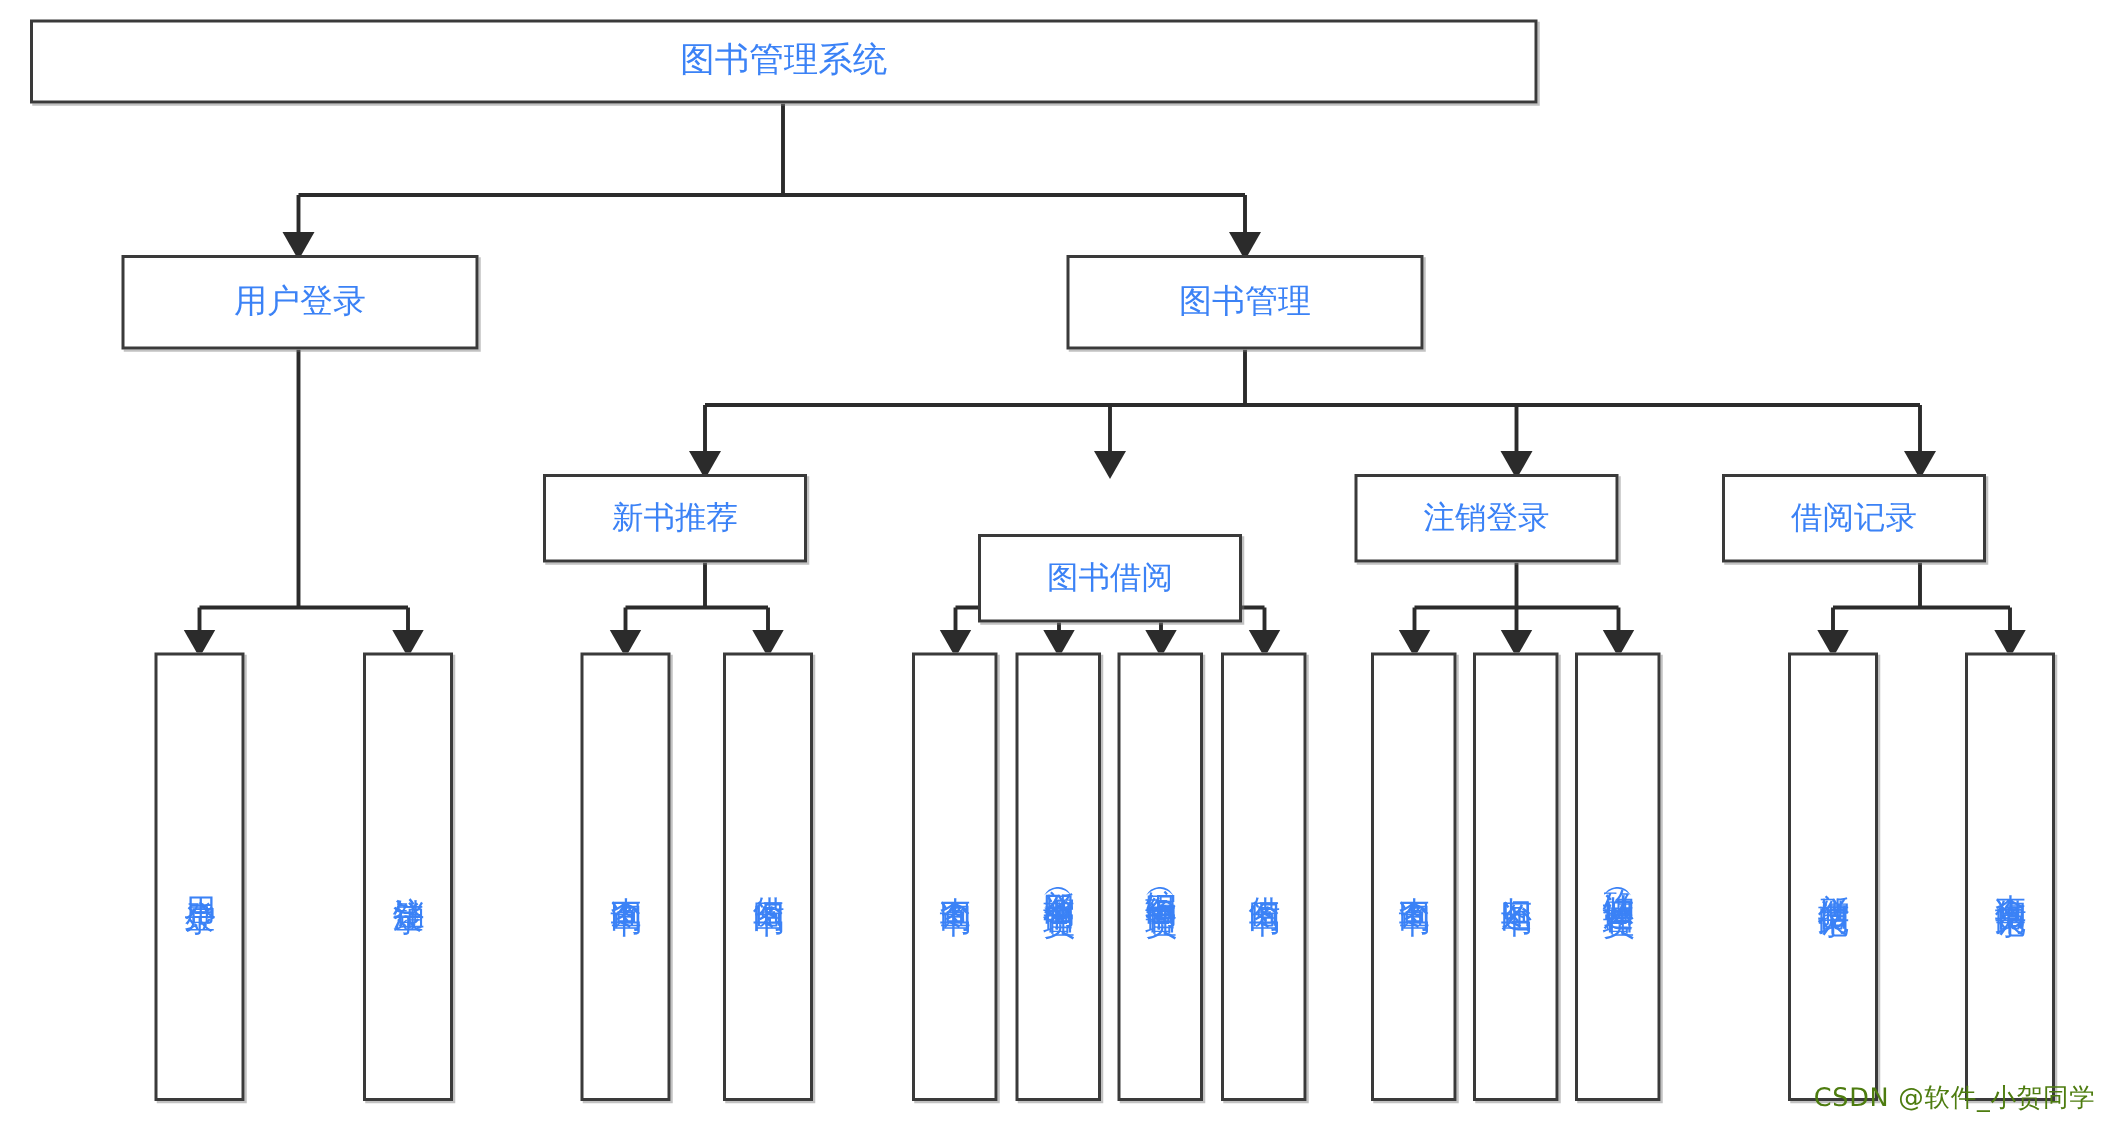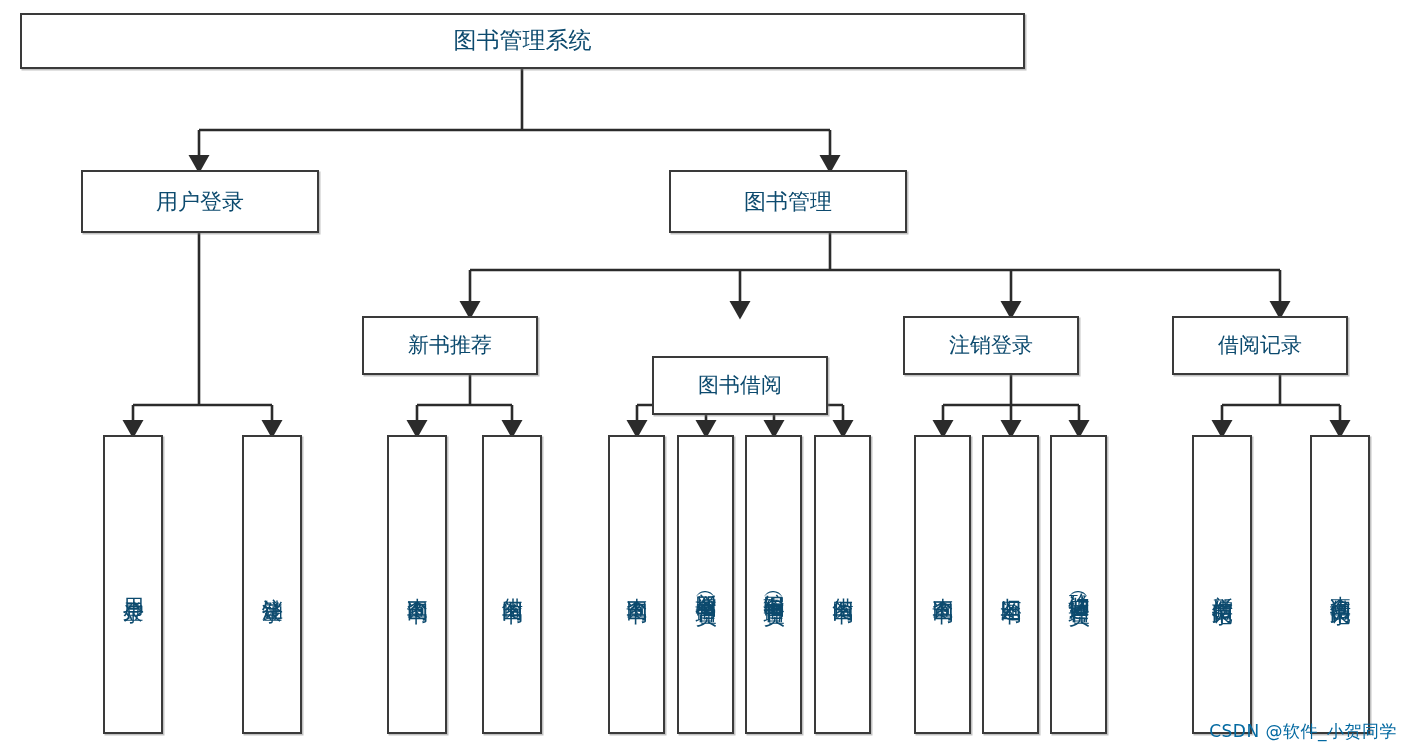--- a/index.html
+++ b/index.html
@@ -30,21 +30,21 @@
     position: absolute;
     box-sizing: border-box;
     border: 2px solid #3a3a3a;
     background: #ffffff;
     display: flex;
     align-items: center;
     justify-content: center;
     box-shadow: 1.5px 1.5px 0 rgba(120,120,120,0.45);
   }
   .node .label {
-    color: #0c4a6e;
+    color: #3b82f6;
     line-height: 1.18;
     text-align: center;
     white-space: pre;
     user-select: none;
   }
   
   .node.root {
     left: 20px;
     top: 13px;
     width: 1005px;
@@ -83,21 +83,21 @@
     max-height: 285px;
   }
   .node.leaf.wide { width: 60px; }
   .node.leaf.narrow { width: 57px; }
 
   .watermark {
     position: absolute;
     right: 8px;
     bottom: 4px;
     font-size: 17px;
-    color: #0369a1;
+    color: #4d7c0f;
     letter-spacing: 0.5px;
     user-select: none;
     white-space: nowrap;
   }
 </style>
 </head>
 <body>
 
 <div id="diagram-canvas">
 
@@ -151,34 +151,34 @@
     </g>
   </svg>
 
   <div class="node root">
     <span class="label">图书管理系统</span>
   </div>
 
   <div class="node lvl1" style="left:81px;">
     <span class="label">用户登录</span>
   </div>
-  <div class="node lvl1" style="left:669px;">
+  <div class="node lvl1" style="left:711px;">
     <span class="label">图书管理</span>
   </div>
 
   <div class="node lvl2" style="left:362px;">
     <span class="label">新书推荐</span>
   </div>
   <div class="node lvl2" style="left:652px;margin-top:40px;">
     <span class="label">图书借阅</span>
   </div>
   <div class="node lvl2" style="left:903px;">
     <span class="label">注销登录</span>
   </div>
-  <div class="node lvl2" style="left:1172px;">
+  <div class="node lvl2" style="left:1148px;">
     <span class="label">借阅记录</span>
   </div>
 
   <div class="node leaf wide" style="left:103px;">
     <span class="label">用户登录</span>
   </div>
   <div class="node leaf wide" style="left:242px;">
     <span class="label">注销登录</span>
   </div>
 

